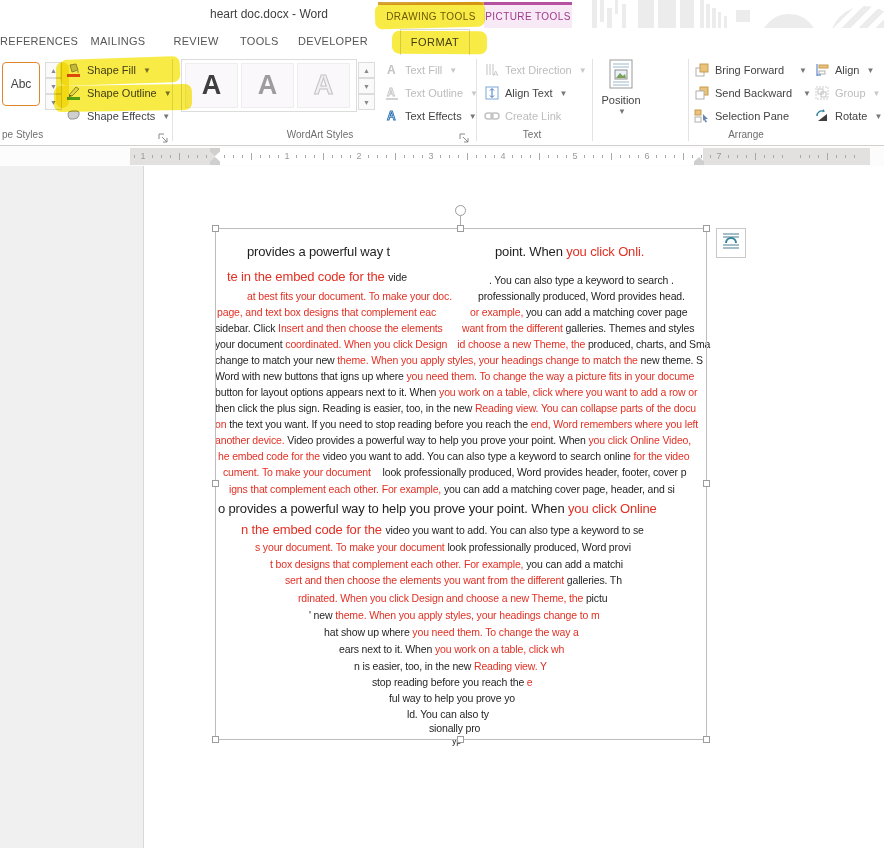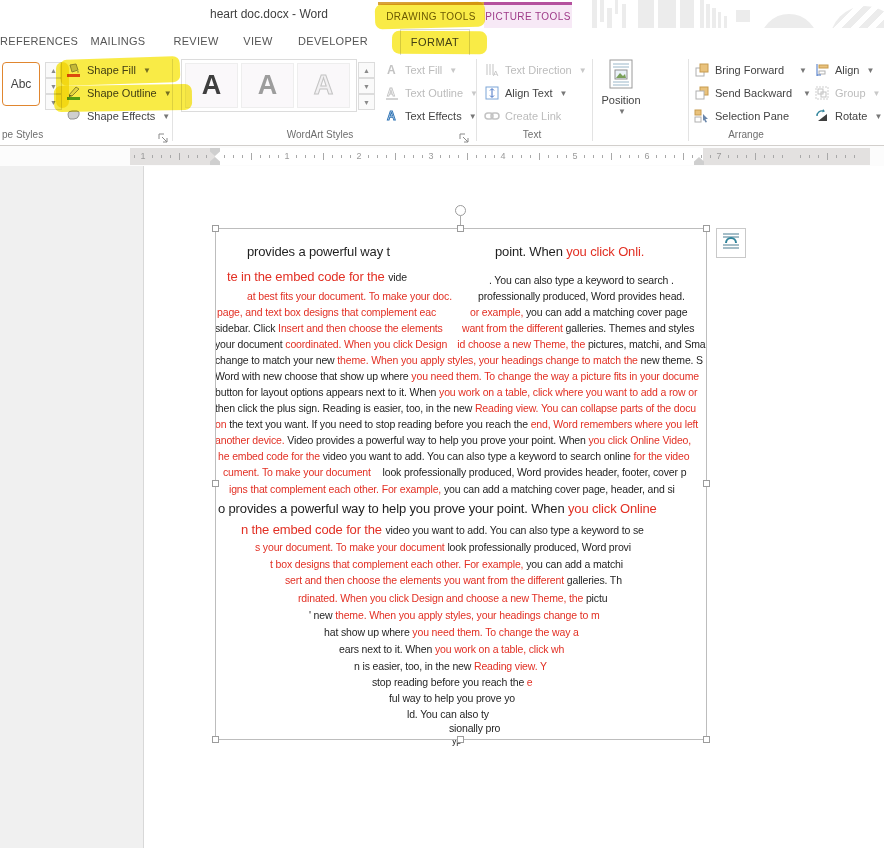--- a/index.html
+++ b/index.html
@@ -122,21 +122,21 @@
 <div class="ctx-drawing">DRAWING TOOLS</div>
 <div class="ctx-picture">
   <div class="hdr">PICTURE TOOLS</div>
   <div class="fmt">FORMAT</div>
 </div>
 
 <div class="tabrow">
   <div class="tab" style="left:0;width:62px">REFERENCES</div>
   <div class="tab" style="left:88px;width:60px">MAILINGS</div>
   <div class="tab" style="left:172px;width:48px">REVIEW</div>
-  <div class="tab" style="left:240px;width:36px">VIEW</div>
+  <div class="tab" style="left:240px;width:36px">TOOLS</div>
   <div class="tab" style="left:298px;width:68px">DEVELOPER</div>
 </div>
 <div class="tab-format-active">FORMAT</div>
 
 <div class="ribbon">
 
   <div class="abc-preset">Abc</div>
   <div class="gal-scroll" style="left:45px;top:7px">▲</div>
   <div class="gal-scroll" style="left:45px;top:23px">▼</div>
   <div class="gal-scroll" style="left:45px;top:39px">▼</div>
@@ -440,44 +440,44 @@
     <div class="hline" style="left: 247px; top: 246px; font-size: 13px;"><span style="color: rgb(31, 31, 31);">provides a powerful way t</span></div>
     <div class="hline" style="left: 495px; top: 246px; font-size: 13px;"><span style="color: rgb(31, 31, 31);">point. When </span><span style="color: rgb(226, 48, 36);">you click Onli.</span></div>
     <div class="hline" style="left: 227px; top: 271px;"><span style="color: rgb(226, 48, 36); font-size: 13px;">te in the embed code for the </span><span style="color: rgb(31, 31, 31);">vide</span></div>
     <div class="hline" style="left: 489px; top: 274px;"><span style="color: rgb(31, 31, 31);">. You can also type a keyword to search .</span></div>
     <div class="hline" style="left: 222px; top: 290px;"><span style="color: rgb(226, 48, 36); margin-left: 25px;">at best fits your document. To make your doc.</span></div>
     <div class="hline" style="left: 478px; top: 290px;"><span style="color: rgb(31, 31, 31);">professionally produced, Word provides head.</span></div>
     <div class="hline" style="left: 217px; top: 306px;"><span style="color: rgb(226, 48, 36);">page, and text box designs that complement eac</span></div>
     <div class="hline" style="left: 470px; top: 306px;"><span style="color: rgb(226, 48, 36);">or example, </span><span style="color: rgb(31, 31, 31);">you can add a matching cover page</span></div>
     <div class="hline" style="left: 215px; top: 322px;"><span style="color: rgb(31, 31, 31);">sidebar. Click </span><span style="color: rgb(226, 48, 36);">Insert and then choose the elements</span></div>
     <div class="hline" style="left: 462px; top: 322px;"><span style="color: rgb(226, 48, 36);">want from the different </span><span style="color: rgb(31, 31, 31);">galleries. Themes and styles</span></div>
-    <div class="hline" style="left: 215px; top: 338px;"><span style="color: rgb(31, 31, 31);">your document </span><span style="color: rgb(226, 48, 36);">coordinated. When you click Design</span><span style="color: rgb(31, 31, 31);">  </span><span style="color: rgb(226, 48, 36);">id choose a new Theme, the </span><span style="color: rgb(31, 31, 31);">pictures, matchi, and Sma</span></div>
+    <div class="hline" style="left: 215px; top: 338px;"><span style="color: rgb(31, 31, 31);">your document </span><span style="color: rgb(226, 48, 36);">coordinated. When you click Design</span><span style="color: rgb(31, 31, 31);">  </span><span style="color: rgb(226, 48, 36);">id choose a new Theme, the </span><span style="color: rgb(31, 31, 31);">produced, charts, and Sma</span></div>
     <div class="hline" style="left: 215px; top: 354px;"><span style="color: rgb(31, 31, 31);">change to match your new </span><span style="color: rgb(226, 48, 36);">theme. When you apply styles, your headings change to match the </span><span style="color: rgb(31, 31, 31);">new theme. S</span></div>
-    <div class="hline" style="left: 215px; top: 370px;"><span style="color: rgb(31, 31, 31);">Word with new choose that show up where </span><span style="color: rgb(226, 48, 36);">you need them. To change the way a picture fits in your docume</span></div>
+    <div class="hline" style="left: 215px; top: 370px;"><span style="color: rgb(31, 31, 31);">Word with new buttons that igns up where </span><span style="color: rgb(226, 48, 36);">you need them. To change the way a picture fits in your docume</span></div>
     <div class="hline" style="left: 215px; top: 386px;"><span style="color: rgb(31, 31, 31);">button for layout options appears next to it. When </span><span style="color: rgb(226, 48, 36);">you work on a table, click where you want to add a row or</span></div>
     <div class="hline" style="left: 215px; top: 402px;"><span style="color: rgb(31, 31, 31);">then click the plus sign. Reading is easier, too, in the new </span><span style="color: rgb(226, 48, 36);">Reading view. You can collapse parts of the docu</span></div>
     <div class="hline" style="left: 215px; top: 418px;"><span style="color: rgb(226, 48, 36);">on </span><span style="color: rgb(31, 31, 31);">the text you want. If you need to stop reading before you reach the </span><span style="color: rgb(226, 48, 36);">end, Word remembers where you left</span></div>
     <div class="hline" style="left: 215px; top: 434px;"><span style="color: rgb(226, 48, 36);">another device. </span><span style="color: rgb(31, 31, 31);">Video provides a powerful way to help you prove your point. When </span><span style="color: rgb(226, 48, 36);">you click Online Video,</span></div>
     <div class="hline" style="left: 218px; top: 450px;"><span style="color: rgb(226, 48, 36);">he embed code for the </span><span style="color: rgb(31, 31, 31);">video you want to add. You can also type a keyword to search online </span><span style="color: rgb(226, 48, 36);">for the video</span></div>
     <div class="hline" style="left: 223px; top: 466px;"><span style="color: rgb(226, 48, 36);">cument. To make your document </span><span style="color: rgb(31, 31, 31); padding-left: 9px;">look professionally produced, Word provides header, footer, cover p</span></div>
     <div class="hline" style="left: 229px; top: 483px;"><span style="color: rgb(226, 48, 36);">igns that complement each other. For example, </span><span style="color: rgb(31, 31, 31);">you can add a matching cover page, header, and si</span></div>
     <div class="hline" style="left: 218px; top: 503px; font-size: 13px;"><span style="color: rgb(31, 31, 31);">o provides a powerful way to help you prove your point. When </span><span style="color: rgb(226, 48, 36);">you click Online</span></div>
     <div class="hline" style="left: 241px; top: 524px;"><span style="color: rgb(226, 48, 36); font-size: 13px;">n the embed code for the </span><span style="color: rgb(31, 31, 31);">video you want to add. You can also type a keyword to se</span></div>
     <div class="hline" style="left: 255px; top: 541px;"><span style="color: rgb(226, 48, 36);">s your document. To make your document </span><span style="color: rgb(31, 31, 31);">look professionally produced, Word provi</span></div>
     <div class="hline" style="left: 270px; top: 558px;"><span style="color: rgb(226, 48, 36);">t box designs that complement each other. For example, </span><span style="color: rgb(31, 31, 31);">you can add a matchi</span></div>
     <div class="hline" style="left: 285px; top: 574px;"><span style="color: rgb(226, 48, 36);">sert and then choose the elements you want from the different </span><span style="color: rgb(31, 31, 31);">galleries. Th</span></div>
     <div class="hline" style="left: 298px; top: 592px;"><span style="color: rgb(226, 48, 36);">rdinated. When you click Design and choose a new Theme, the </span><span style="color: rgb(31, 31, 31);">pictu</span></div>
     <div class="hline" style="left: 309px; top: 609px;"><span style="color: rgb(31, 31, 31);">' new </span><span style="color: rgb(226, 48, 36); margin-top: 25px;">theme. When you apply styles, your headings change to m</span></div>
     <div class="hline" style="left: 324px; top: 626px;"><span style="color: rgb(31, 31, 31);">hat show up where </span><span style="color: rgb(226, 48, 36);">you need them. To change the way a </span></div>
     <div class="hline" style="left: 339px; top: 643px;"><span style="color: rgb(31, 31, 31);">ears next to it. When </span><span style="color: rgb(226, 48, 36);">you work on a table, click wh</span></div>
     <div class="hline" style="left: 354px; top: 660px;"><span style="color: rgb(31, 31, 31);">n is easier, too, in the new </span><span style="color: rgb(226, 48, 36);">Reading view. Y</span></div>
     <div class="hline" style="left: 372px; top: 676px;"><span style="color: rgb(31, 31, 31);">stop reading before you reach the </span><span style="color: rgb(226, 48, 36);">e</span></div>
     <div class="hline" style="left: 389px; top: 692px;"><span style="color: rgb(31, 31, 31);">ful way to help you prove yo</span></div>
     <div class="hline" style="left: 407px; top: 708px;"><span style="color: rgb(31, 31, 31);">ld. You can also ty</span></div>
-    <div class="hline" style="left: 429px; top: 722px;"><span style="color: rgb(31, 31, 31); margin-left: 20px;">sionally pro</span></div>
+    <div class="hline" style="left: 429px; top: 722px;"><span style="color: rgb(31, 31, 31);">sionally pro</span></div>
     <div class="hline" style="left: 452px; top: 735px; font-size: 9px;"><span style="color: rgb(31, 31, 31);">yp</span></div>
   </div>
 
 <div class="selbox"></div>
 <div class="rot-stem"></div>
 <div class="rot-handle"></div>
 <div class="handle" style="left:212px;top:225px"></div>
 <div class="handle" style="left:457px;top:225px"></div>
 <div class="handle" style="left:703px;top:225px"></div>
 <div class="handle" style="left:212px;top:480px"></div>

